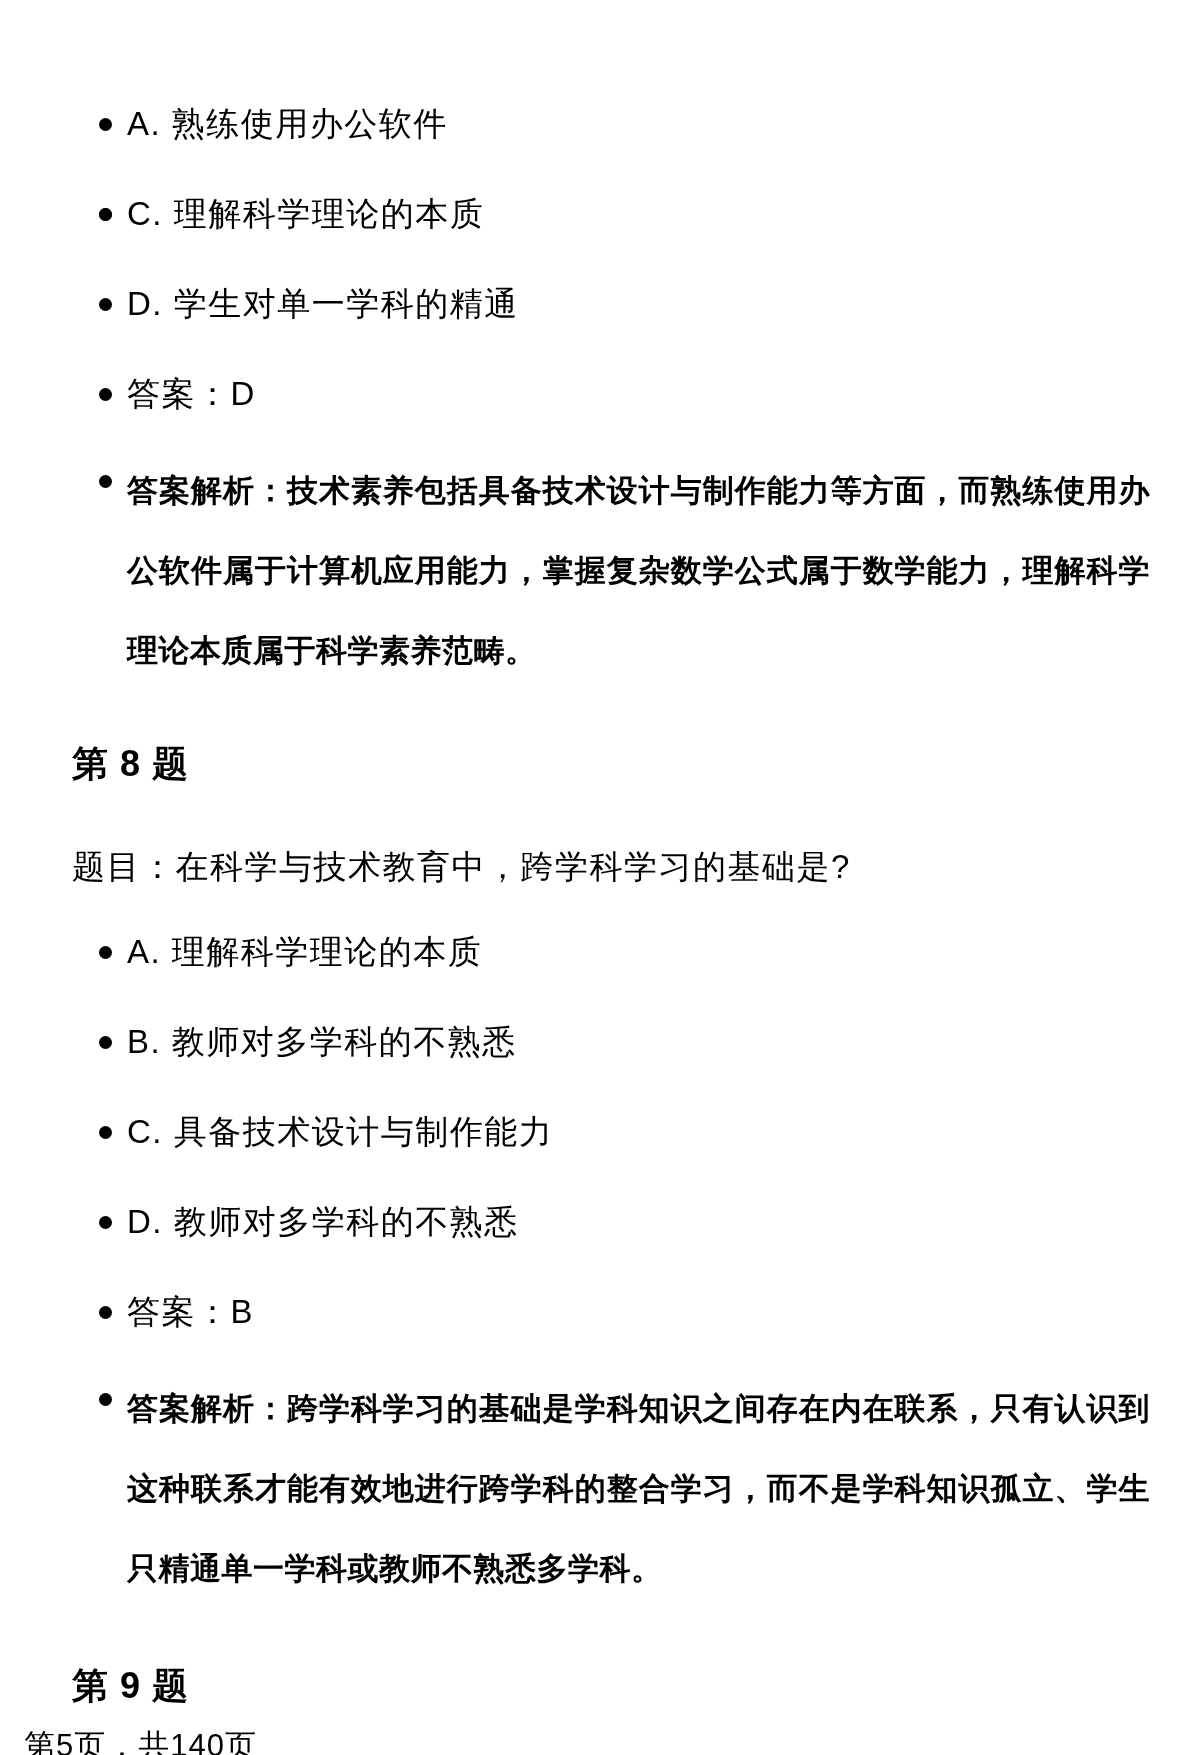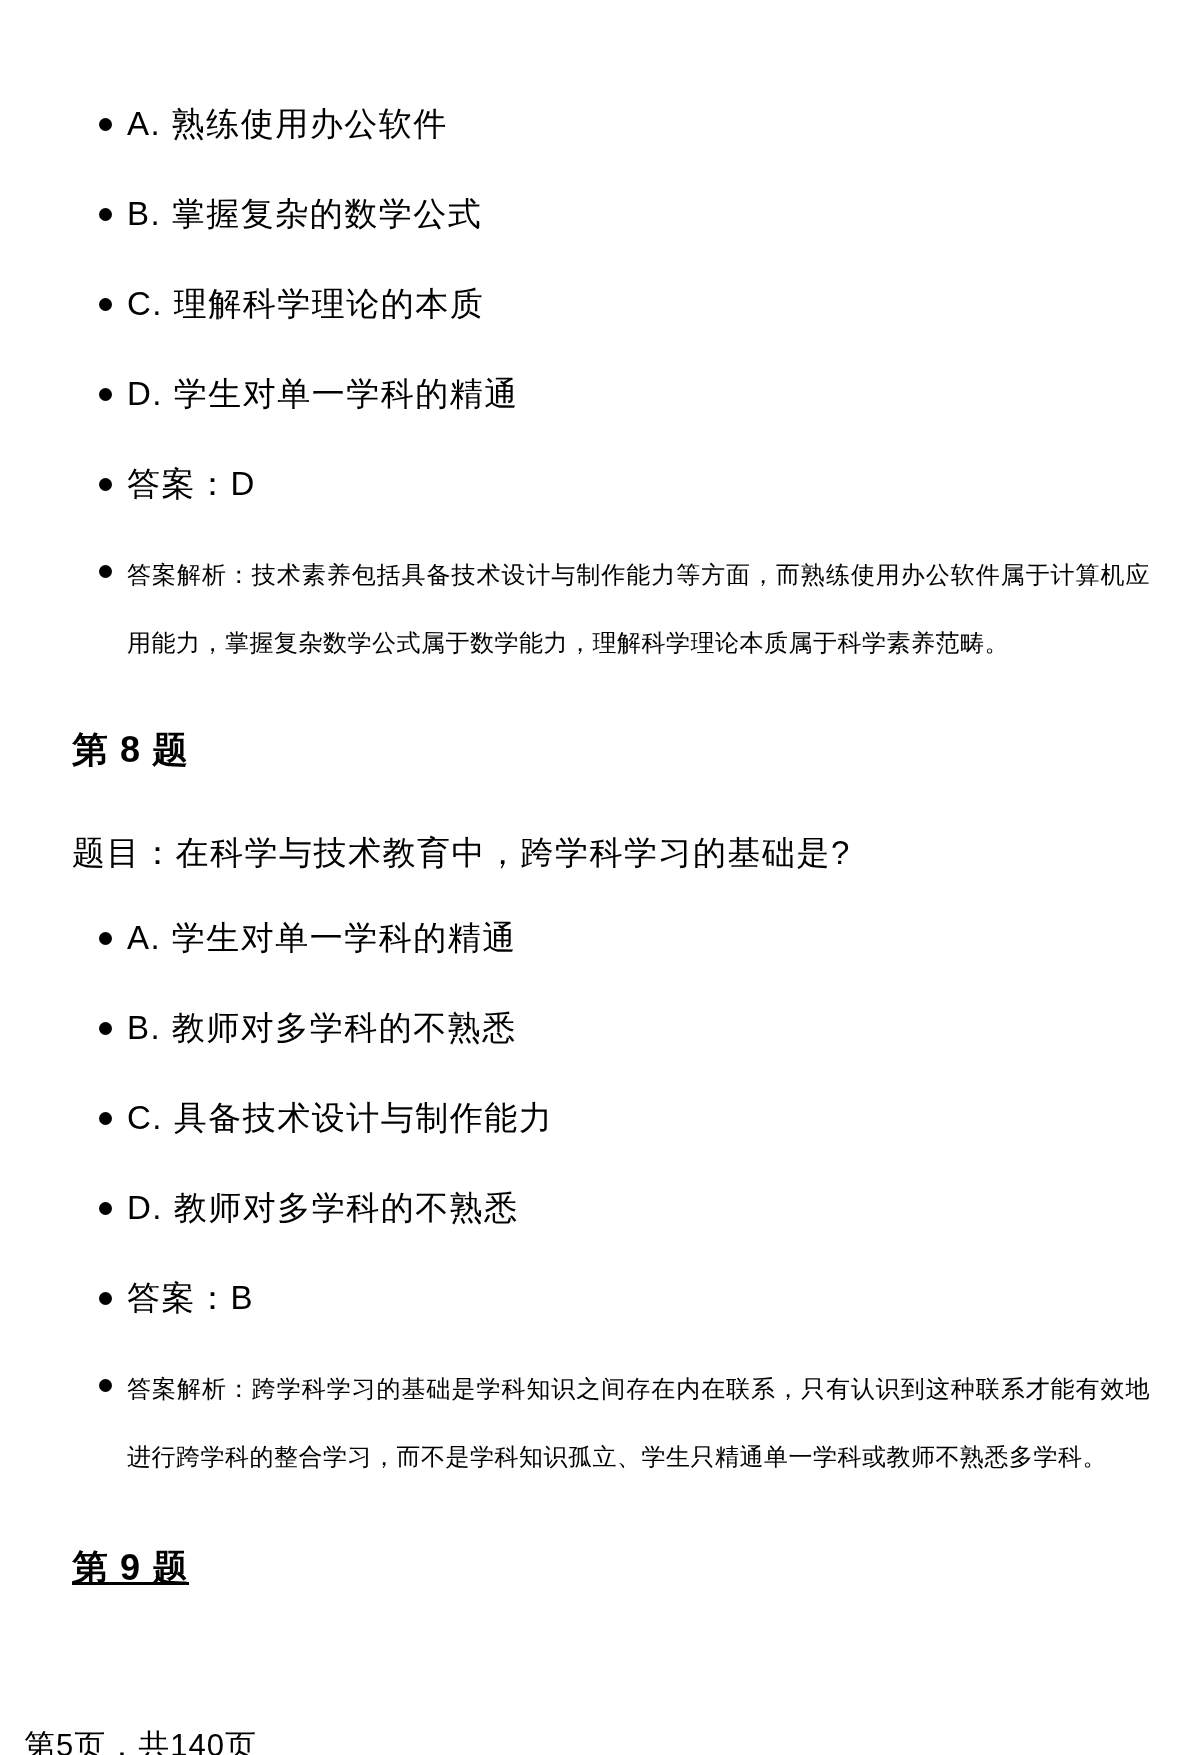--- a/index.html
+++ b/index.html
@@ -23,26 +23,27 @@
   ul.list { list-style: none; margin: 0; padding: 0; }
   li.opt, li.exp { position: relative; padding-left: 55px; }
   li.opt {
     font-size: 33px;
     line-height: 66px;
     letter-spacing: 1.5px;
     margin: 0 0 24px 0;
     white-space: nowrap;
   }
   li.exp {
-    font-size: 24px;
-    line-height: 68px;
+    font-size: 31px;
+    line-height: 80px;
     letter-spacing: 0.5px;
     margin: 0;
     max-width: 1023px;
     text-align: justify;
+    font-weight: bold;
   }
   .bullet {
     position: absolute;
     left: 27px;
     width: 13px;
     height: 13px;
     border-radius: 50%;
     background: #000;
   }
   li.opt .bullet { top: 27px; }
@@ -54,21 +55,21 @@
     margin: 51px 0 0 0;
     letter-spacing: 1px;
   }
   p.qtext {
     font-size: 33px;
     line-height: 60px;
     letter-spacing: 1.5px;
     margin: 51px 0 0 0;
   }
   .list.q8 { margin-top: 22px; }
-  h2.qhead.q9 { margin-top: 55px; text-decoration: underline; }
+  h2.qhead.q9 { margin-top: 55px; }
   .footer {
     position: absolute;
     left: 0;
     top: 1682px;
     width: 1048px;
     text-align: left;
     font-size: 31px;
     line-height: 56px;
     letter-spacing: 1px;
     padding-left: 24px;
@@ -79,21 +80,20 @@
 
 <div class="page">
 
   <ul class="list q7">
     <li class="opt">
       <span class="bullet"></span>
       <span>A. 熟练使用办公软件</span>
     </li>
     <li class="opt">
       <span class="bullet"></span>
-      <span>B. 掌握复杂的数学公式</span>
     </li>
     <li class="opt">
       <span class="bullet"></span>
       <span>C. 理解科学理论的本质</span>
     </li>
     <li class="opt">
       <span class="bullet"></span>
       <span>D. 学生对单一学科的精通</span>
     </li>
     <li class="opt">
@@ -105,21 +105,21 @@
       <span>答案解析：技术素养包括具备技术设计与制作能力等方面，而熟练使用办公软件属于计算机应用能力，掌握复杂数学公式属于数学能力，理解科学理论本质属于科学素养范畴。</span>
     </li>
   </ul>
 
   <h2 class="qhead q8">第 8 题</h2>
   <p class="qtext">题目：在科学与技术教育中，跨学科学习的基础是?</p>
 
   <ul class="list q8">
     <li class="opt">
       <span class="bullet"></span>
-      <span>A. 学生对单一学科的精通</span>
+      <span>A. 理解科学理论的本质</span>
     </li>
     <li class="opt">
       <span class="bullet"></span>
       <span>B. 教师对多学科的不熟悉</span>
     </li>
     <li class="opt">
       <span class="bullet"></span>
       <span>C. 具备技术设计与制作能力</span>
     </li>
     <li class="opt">

